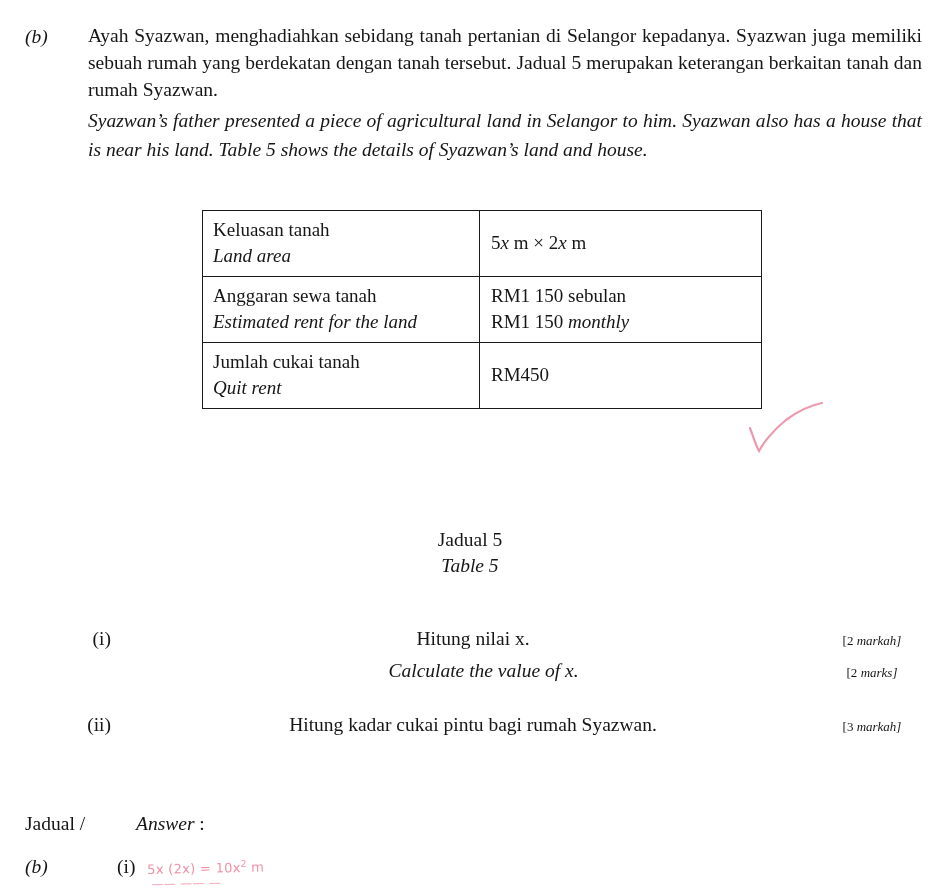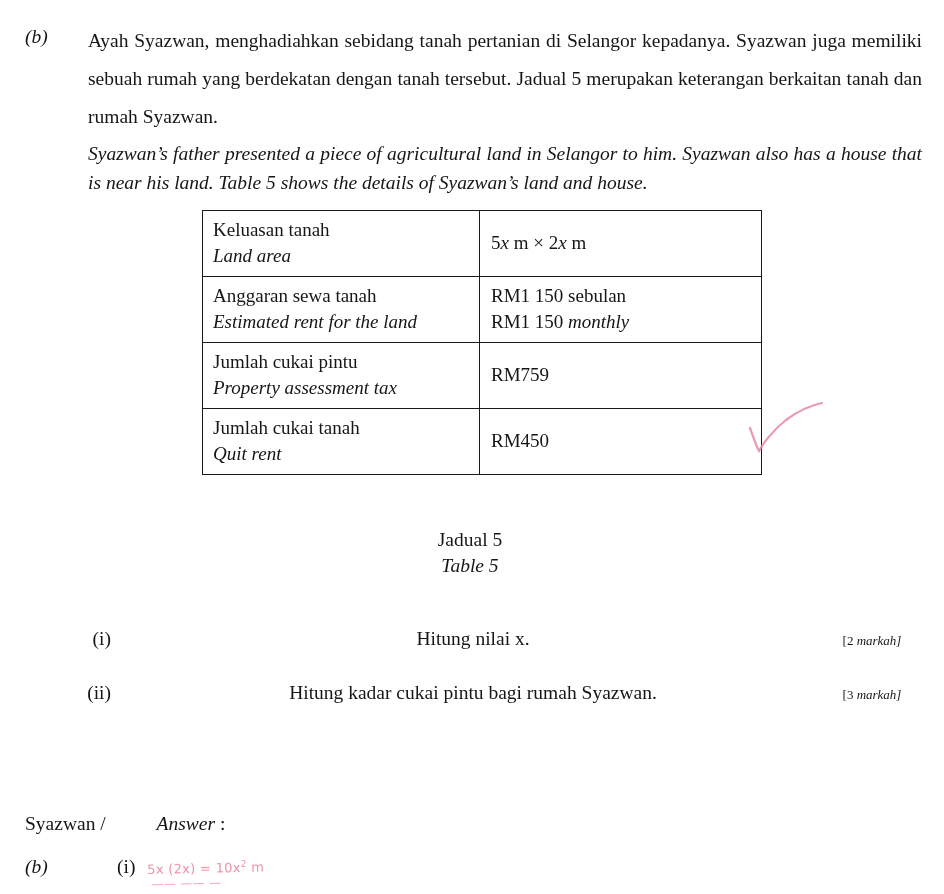--- a/index.html
+++ b/index.html
@@ -42,21 +42,21 @@
     font-size: 19.5px;
     font-style: italic;
     line-height: 29px;
   }
   .intro-body {
     flex: 1 1 auto;
     padding-right: 22px;
   }
   .intro-my {
     font-size: 19.5px;
-    line-height: 38px;
+    line-height: 27px;
     text-align: justify;
     text-justify: inter-word;
   }
   .intro-en {
     font-size: 19.5px;
     line-height: 28.5px;
     font-style: italic;
     text-align: justify;
     text-justify: inter-word;
     margin-top: 4px;
@@ -241,29 +241,20 @@
           <td class="c-label">
             <div class="my-line">Anggaran sewa tanah</div>
             <div class="en-line">Estimated rent for the land</div>
           </td>
           <td class="c-value">
             <div class="my-line">RM1 150 sebulan</div>
             <div class="my-line"><span class="mix-roman">RM1 150 </span><span class="en-line">monthly</span></div>
           </td>
         </tr>
 
-        <tr>
-          <td class="c-label">
-            <div class="my-line">Jumlah cukai pintu</div>
-            <div class="en-line">Property assessment tax</div>
-          </td>
-          <td class="c-value">
-            <div class="my-line">RM759</div>
-          </td>
-        </tr>
 
 
         <tr>
           <td class="c-label">
             <div class="my-line">Jumlah cukai tanah</div>
             <div class="en-line">Quit rent</div>
           </td>
           <td class="c-value">
             <div class="my-line">RM450</div>
           </td>
@@ -282,33 +273,38 @@
   </div>
 
   <div class="questions">
 
     <div class="q-item">
       <div class="q-line">
         <div class="q-num">(i)</div>
         <div class="q-text">Hitung nilai x.</div>
         <div class="q-marks"><span>[2 </span><span class="mk-it">markah]</span></div>
       </div>
+      <div class="q-line">
+        <div class="q-num-blank"></div>
+        <div class="q-text en">Calculate the value of x.</div>
+        <div class="q-marks"><span>[2 </span><span class="mk-it">marks]</span></div>
+      </div>
     </div>
 
     <div class="q-item">
       <div class="q-line">
         <div class="q-num">(ii)</div>
         <div class="q-text">Hitung kadar cukai pintu bagi rumah Syazwan.</div>
         <div class="q-marks"><span>[3 </span><span class="mk-it">markah]</span></div>
       </div>
     </div>
 
   </div>
 
-  <div class="answer-head"><span>Syazwan / </span><span class="ans-en">Answer</span><span> :</span></div>
+  <div class="answer-head"><span>Jadual / </span><span class="ans-en">Answer</span><span> :</span></div>
 
   <div class="answer-row">
     <div class="a-part">(b)</div>
     <div class="a-rom">(i)</div>
     <div class="hand">
       <span><span>5x (2x) = 10x</span><span class="sup">2</span><span> m</span></span>
       <span class="h2">—— —— —</span>
     </div>
   </div>
 

